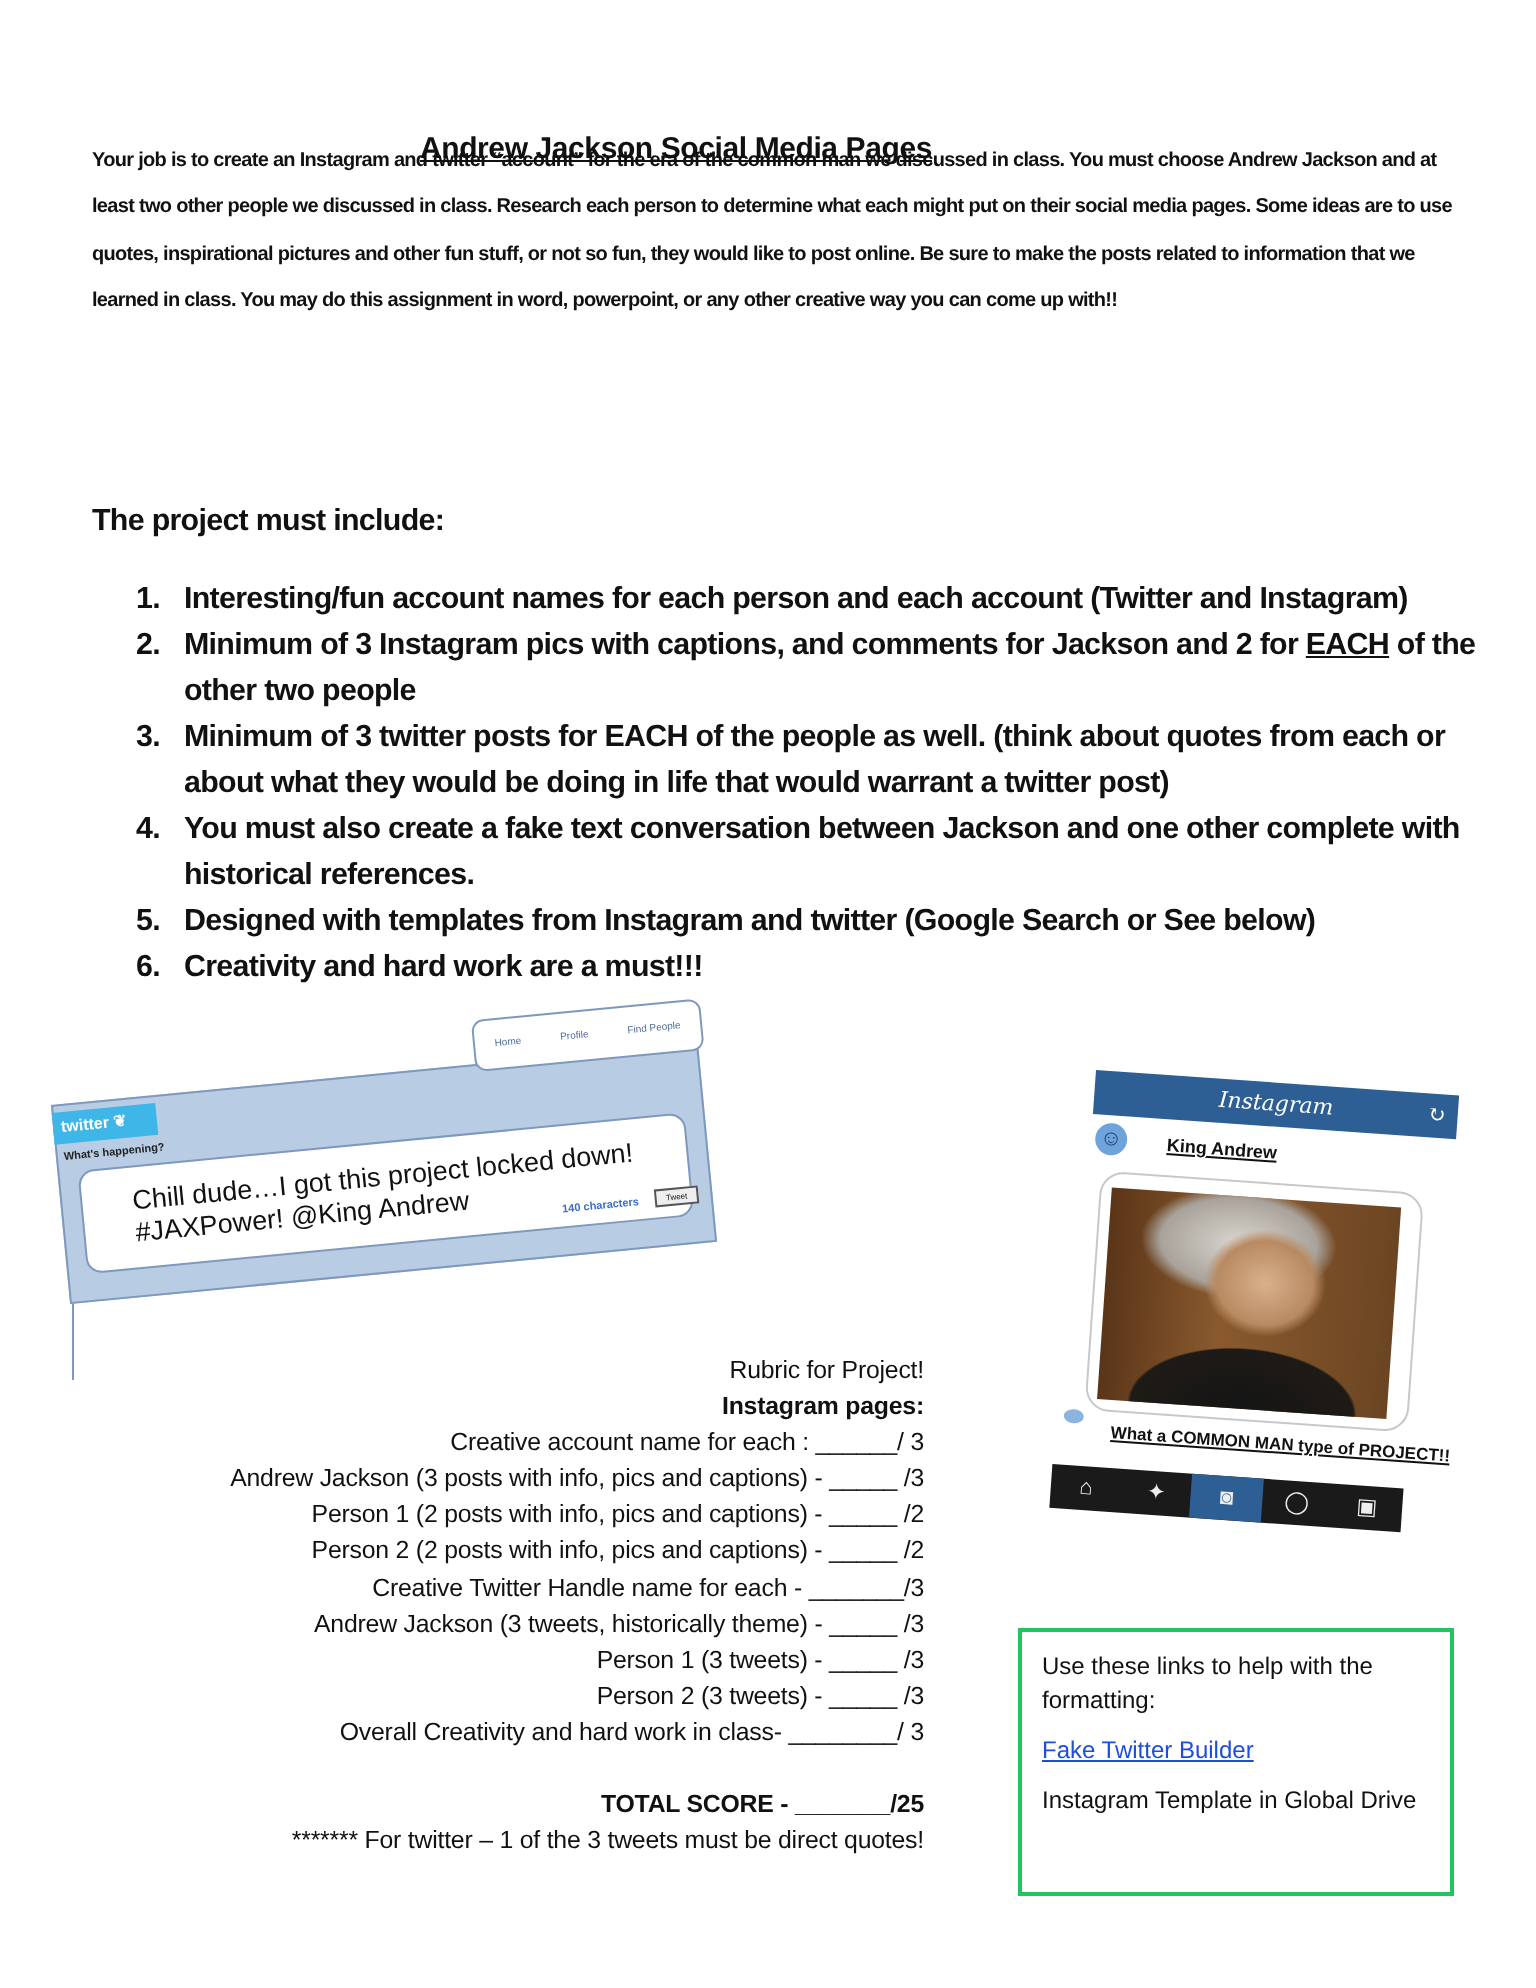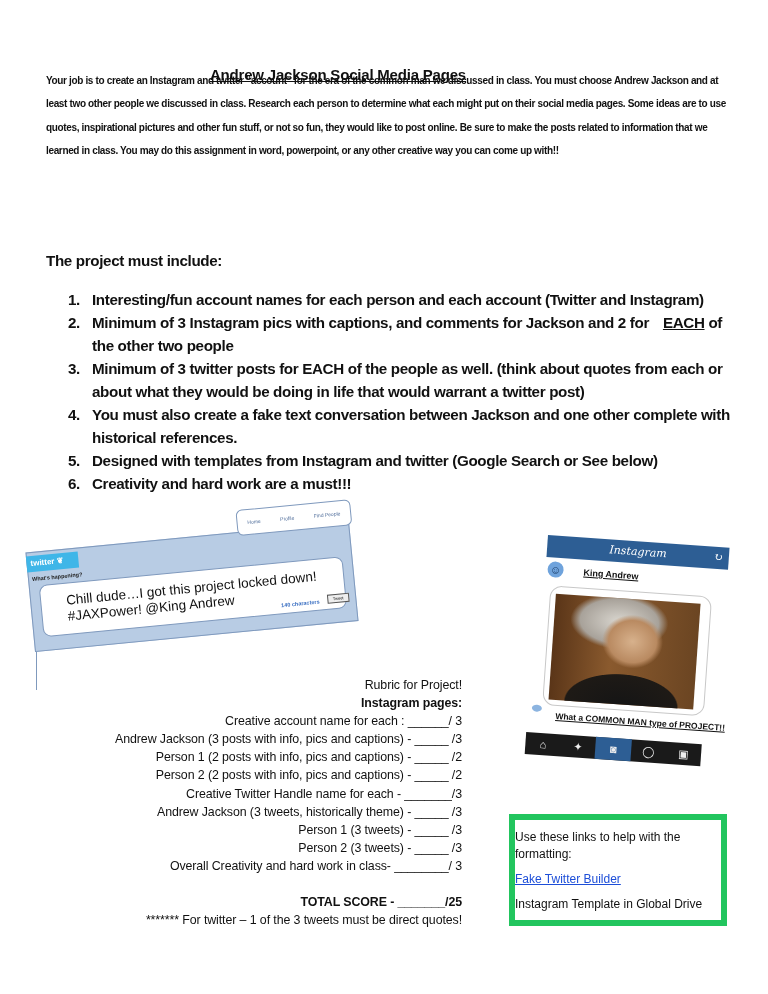--- a/index.html
+++ b/index.html
@@ -19,21 +19,21 @@
   .include-heading {
     position: absolute; top: 252px; left: 46px;
     font-weight: bold; font-size: 15.2px; letter-spacing: -0.35px;
   }
   .req-list {
     position: absolute; top: 288px; left: 68px; width: 670px; list-style: none;
     font-weight: bold; font-size: 15.2px; line-height: 23px; letter-spacing: -0.35px;
   }
   .req-list li { display: flex; }
   .req-list .num { width: 24px; flex: 0 0 24px; }
-  .req-list .u { text-decoration: underline; margin-left: 10px; }
+  .req-list .u { text-decoration: underline; }
 
   
   .tw-wrap {
     position: absolute; top: 522px; left: 36px; width: 340px; height: 140px;
     transform: rotate(-5.5deg); transform-origin: 0 100%;
   }
   .tw-panel {
     position: absolute; left: 0; top: 30px; width: 325px; height: 100px;
     background: #b8cce4; border: 1px solid #7f99bd;
   }
@@ -113,22 +113,22 @@
     position: absolute; left: -8px; top: 198px; width: 176px; height: 22px; background: #1a1a1a;
     display: flex;
   }
   .ig-bar span {
     flex: 1; color: #eee; font-size: 11px; text-align: center; line-height: 22px;
   }
   .ig-bar span.active { background: #2d5e94; }
 
   
   .links-box {
-    position: absolute; top: 814px; left: 509px; width: 218px; height: 112px;
-    border: 6px solid #22c55e; padding: 9px 0; font-size: 12px; line-height: 17px;
+    position: absolute; top: 814px; left: 509px; width: 218px; height: 134px;
+    border: 2px solid #22c55e; padding: 9px 10px; font-size: 12px; line-height: 17px;
   }
   .links-box p { margin-bottom: 8px; }
   .links-box .link { color: #1d4ed8; text-decoration: underline; }
 </style>
 </head>
 <body>
 
 <h1 class="title">Andrew Jackson Social Media Pages</h1>
 
 <p class="intro">Your job is to create an Instagram and twitter “account” for the era of the common man we discussed in class.  You must choose Andrew Jackson and at least two other people we discussed in class.  Research each person to determine what each might put on their social media pages.   Some ideas are to use quotes, inspirational pictures and other fun stuff, or not so fun, they would like to post online.  Be sure to make the posts related to information that we learned in class.  You may do this assignment in word, powerpoint, or any other creative way you can come up with!!</p>

